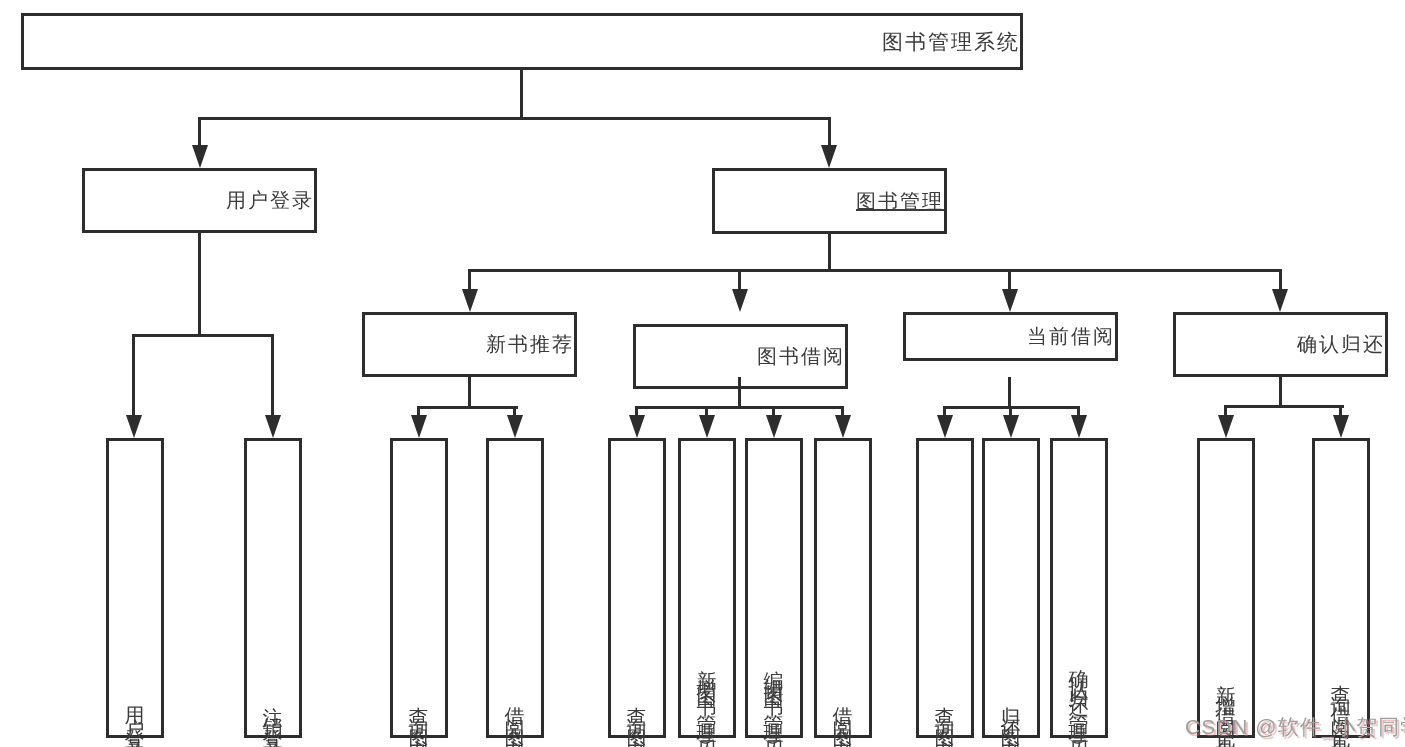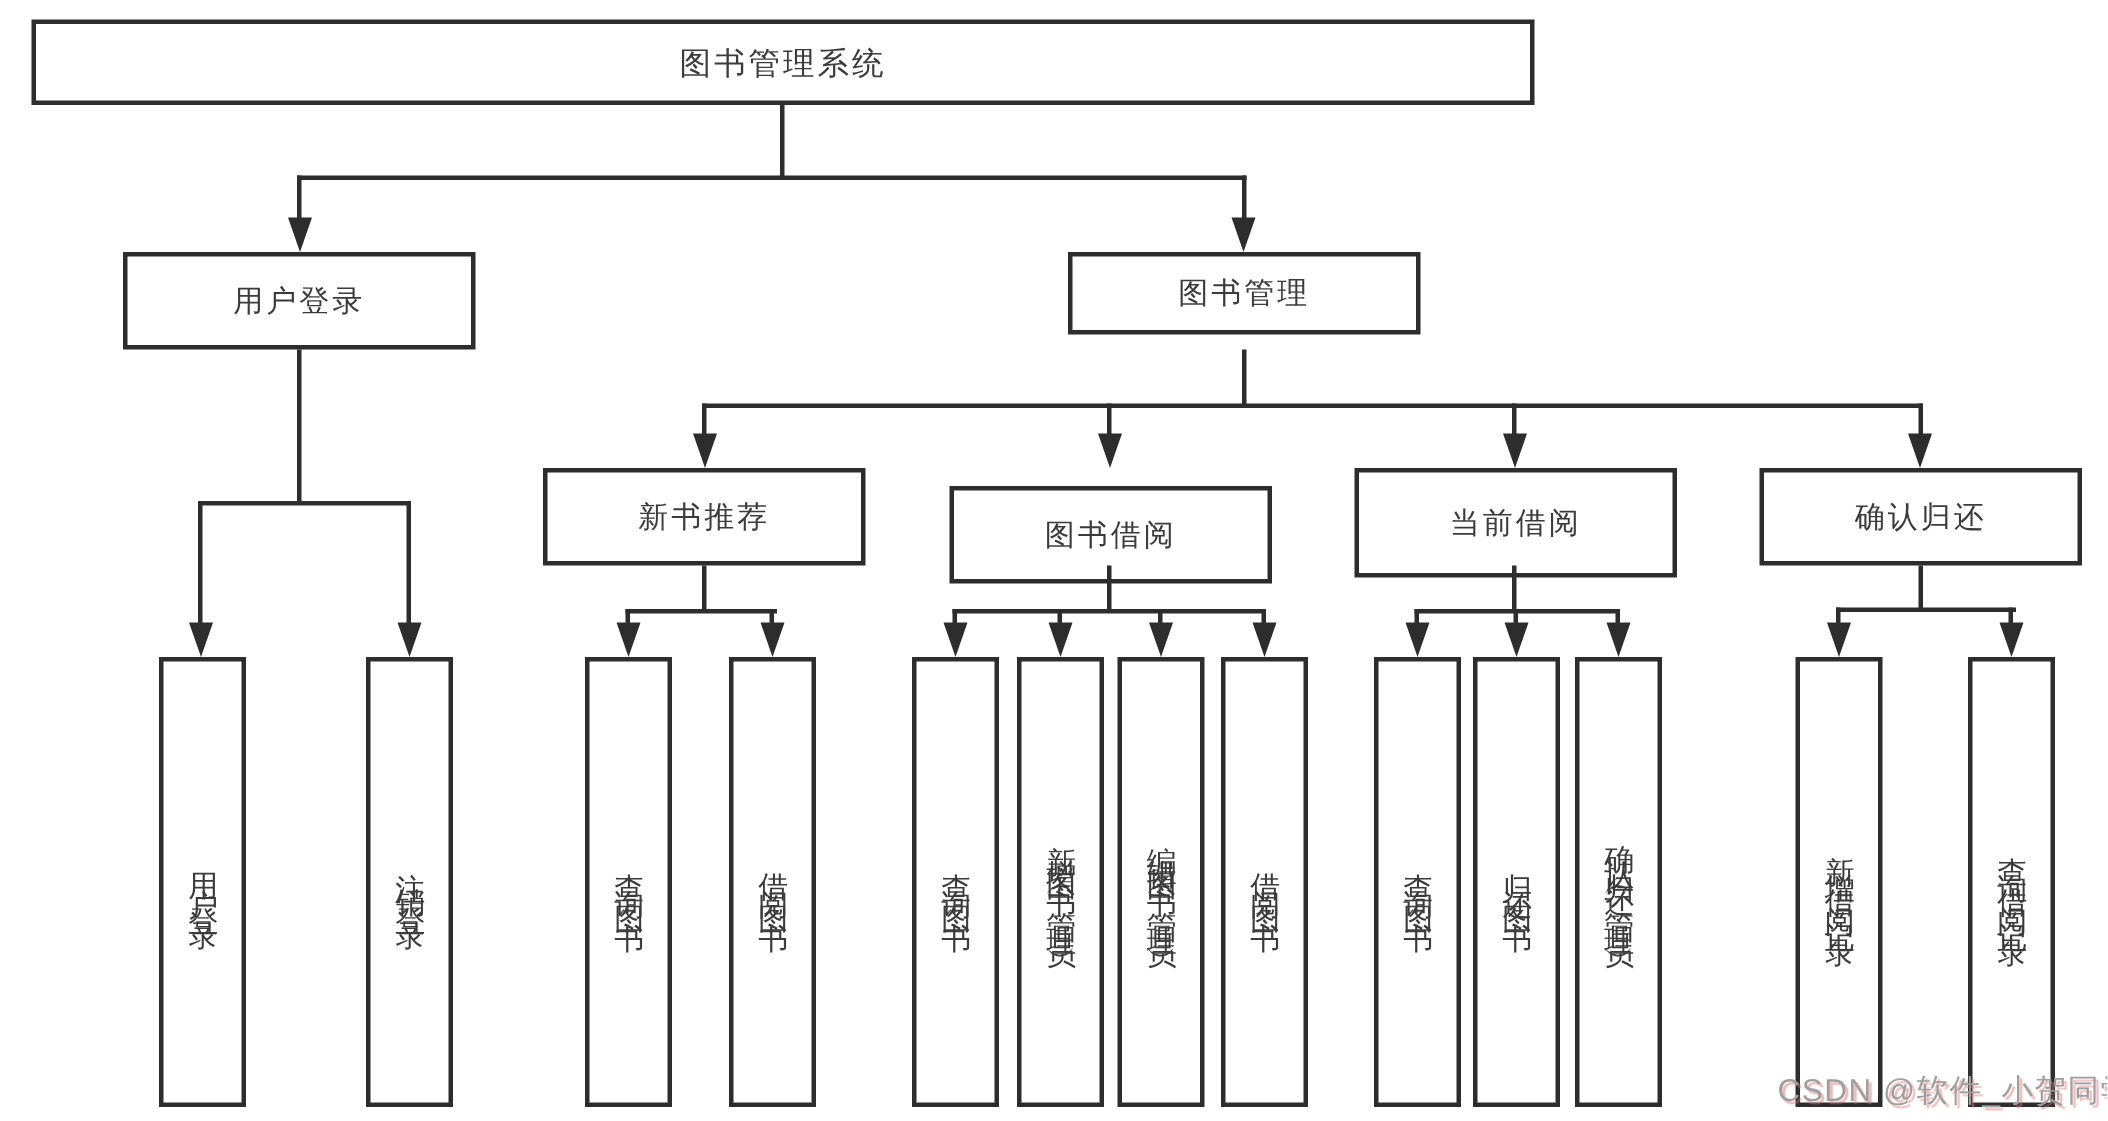--- a/index.html
+++ b/index.html
@@ -8,21 +8,21 @@
     width:1405px;height:747px;
     background:#ffffff;
     font-family:"Liberation Sans","DejaVu Sans",sans-serif;
     overflow:hidden;
   }
   .box{
     position:absolute;
     box-sizing:border-box;
     border:3px solid #2d2d2d;
     background:#ffffff;
-    display:flex;align-items:center;justify-content:center;
+    display:flex;align-items:center;justify-content:flex-end;
     color:#3b3b3b;
   }
   .hnode{font-size:20px;letter-spacing:2px;white-space:nowrap;}
   .title{font-size:21px;}
   .leaf{
     writing-mode:vertical-rl;
     text-orientation:mixed;
     font-size:20px;
     letter-spacing:11px;
     line-height:1;
@@ -59,21 +59,21 @@
   <div class="vline" style="left:520px;top:70px;height:50px;"></div>
   <div class="hline" style="left:198px;top:117px;width:633px;"></div>
   <div class="vline" style="left:198px;top:117px;height:30px;"></div>
   <div class="arrowhead" style="left:192px;top:145px;"></div>
   <div class="vline" style="left:828px;top:117px;height:30px;"></div>
   <div class="arrowhead" style="left:821px;top:145px;"></div>
 
   <div class="box hnode" style="left:82px;top:168px;width:235px;height:65px;">
     <span>用户登录</span>
   </div>
-  <div class="box hnode" style="left:712px;top:168px;width:235px;height:55px;">
+  <div class="box hnode" style="left:712px;top:168px;width:235px;height:66px;text-decoration:underline;">
     <span>图书管理</span>
   </div>
 
   <div class="vline" style="left:198px;top:233px;height:103px;"></div>
   <div class="hline" style="left:132px;top:334px;width:142px;"></div>
   <div class="vline" style="left:132px;top:334px;height:83px;"></div>
   <div class="arrowhead" style="left:126px;top:415px;"></div>
   <div class="vline" style="left:271px;top:334px;height:83px;"></div>
   <div class="arrowhead" style="left:265px;top:415px;"></div>
 
@@ -87,21 +87,21 @@
   <div class="arrowhead" style="left:1002px;top:289px;"></div>
   <div class="vline" style="left:1279px;top:269px;height:24px;"></div>
   <div class="arrowhead" style="left:1272px;top:289px;"></div>
 
   <div class="box hnode" style="left:362px;top:312px;width:215px;height:65px;">
     <span>新书推荐</span>
   </div>
   <div class="box hnode" style="left:633px;top:324px;width:215px;height:65px;">
     <span>图书借阅</span>
   </div>
-  <div class="box hnode" style="left:903px;top:312px;width:215px;height:73px;">
+  <div class="box hnode" style="left:903px;top:312px;width:215px;height:49px;">
     <span>当前借阅</span>
   </div>
   <div class="box hnode" style="left:1173px;top:312px;width:215px;height:65px;">
     <span>确认归还</span>
   </div>
 
   <div class="vline" style="left:468px;top:377px;height:31px;"></div>
   <div class="hline" style="left:417px;top:406px;width:101px;"></div>
   <div class="vline" style="left:417px;top:406px;height:11px;"></div>
   <div class="arrowhead" style="left:411px;top:415px;"></div>

